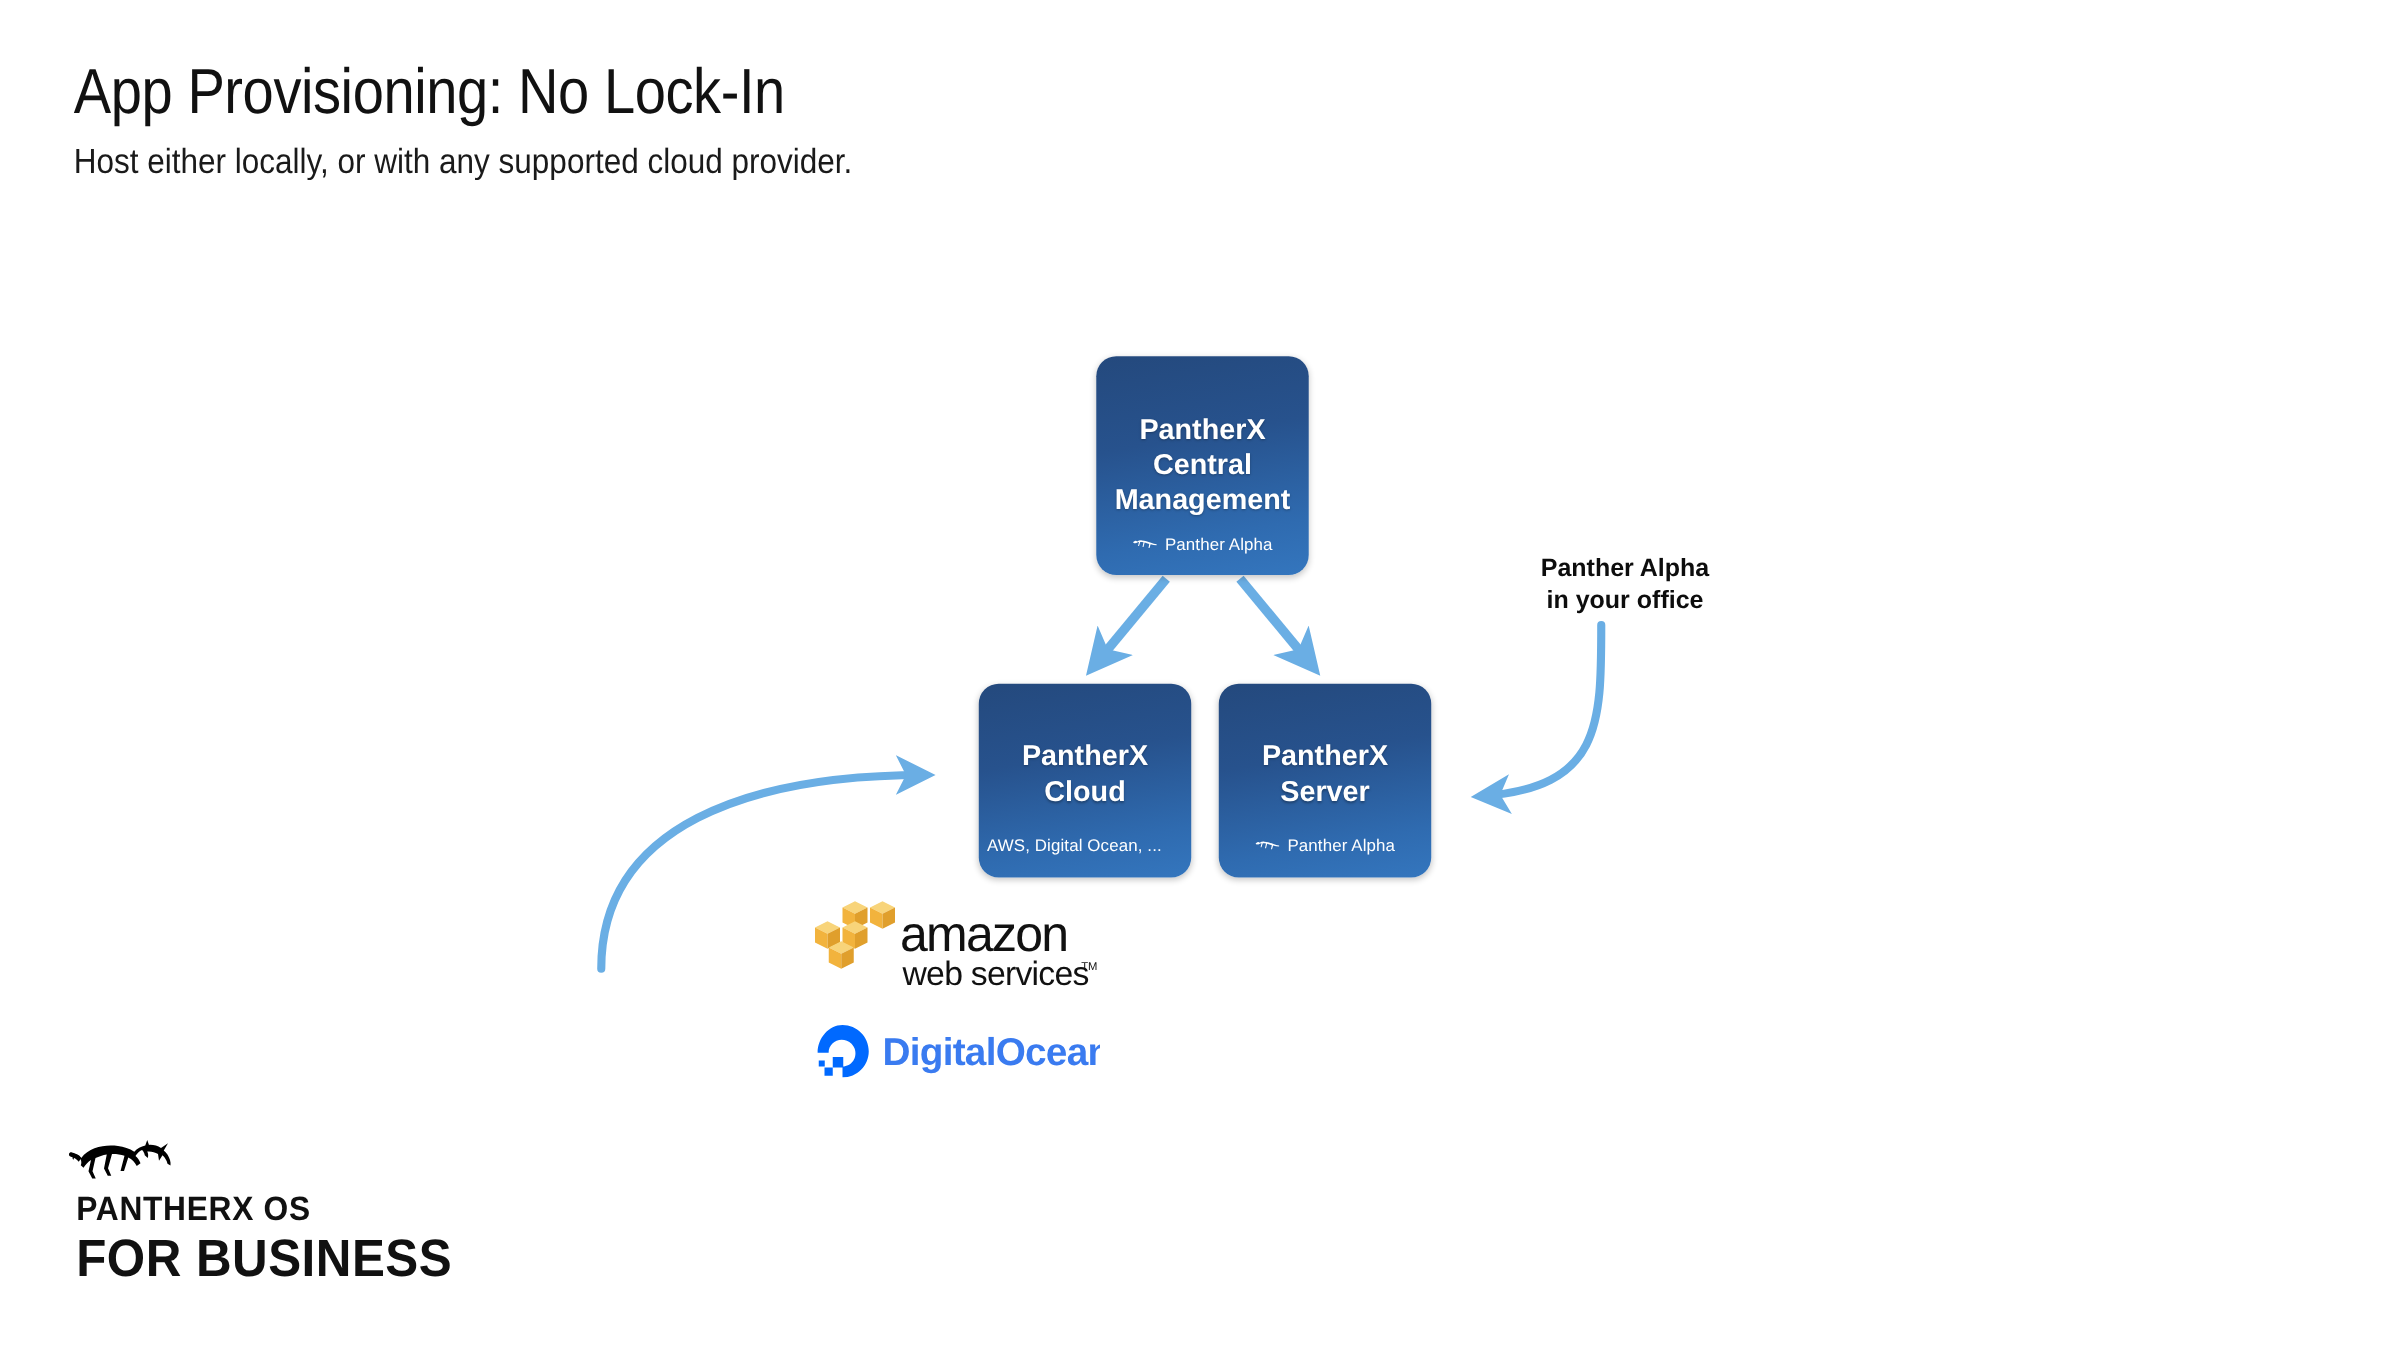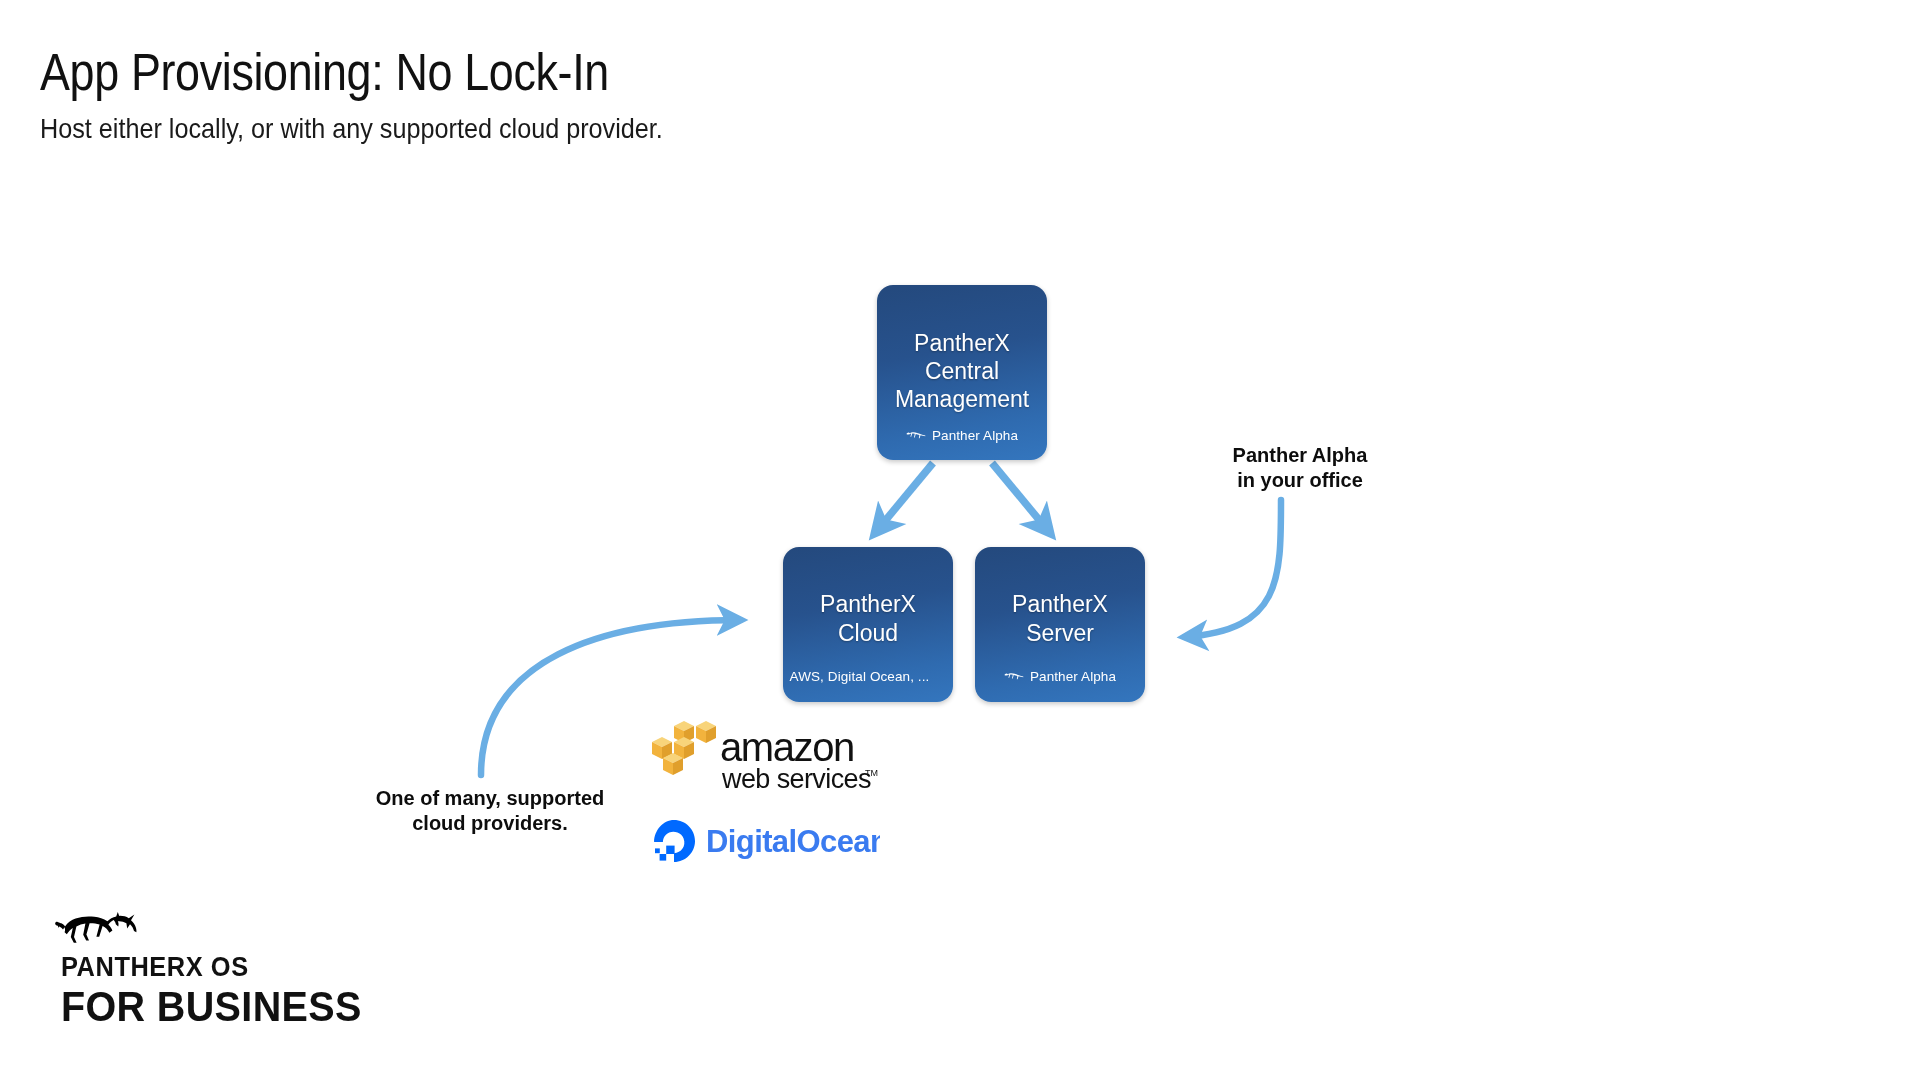--- a/index.html
+++ b/index.html
@@ -13,21 +13,21 @@
     height: 1080px;
     position: relative;
     overflow: hidden;
     font-family: "Liberation Sans", sans-serif;
     color: #000000;
   }
 
   
   #slide-header {
     position: absolute;
-    left: 40px;
+    left: 59px;
     top: 46px;
     width: 1200px;
   }
   #page-title {
     font-family: "Liberation Sans Narrow", "Liberation Sans", sans-serif;
     font-size: 51px;
     font-weight: 400;
     line-height: 1.05;
     letter-spacing: -0.4px;
     color: #111111;
@@ -72,21 +72,21 @@
     background: linear-gradient(170deg, #24497d 0%, #27528d 38%, #2f6bb0 78%, #3476be 100%);
     box-shadow: 0 2px 5px rgba(0,0,0,0.22);
     display: flex;
     flex-direction: column;
     align-items: center;
     color: #ffffff;
     box-sizing: border-box;
   }
   .node-title {
     font-family: "Liberation Sans Narrow", "Liberation Sans", sans-serif;
-    font-weight: normal;
+    font-weight: bold;
     font-size: 23px;
     line-height: 1.22;
     text-align: center;
     color: #ffffff;
     text-shadow: 0 1px 2px rgba(0,0,0,0.30);
     white-space: pre-line;
   }
   .node-footer {
     display: flex;
     align-items: center;
@@ -269,22 +269,20 @@
       <svg class="panther-mini" width="20" height="11" viewBox="0 0 40 22" xmlns="http://www.w3.org/2000/svg">
         <path fill="#ffffff" d="M2.5,6.2 C4.2,4.4 6.4,4.9 7.6,6.3 C9.4,5.0 12.0,4.4 14.8,4.6 C19.6,4.9 24.6,6.4 29.6,8.3 C32.6,9.4 35.6,10.4 38.6,10.8 L38.6,12.4 C35.2,12.3 32.0,11.6 29.0,10.7 L27.2,16.6 L25.6,16.6 L26.8,10.2 C24.2,9.4 21.8,8.6 19.4,8.0 L17.6,15.2 L16.0,15.2 L17.6,7.6 C15.8,7.2 14.0,7.0 12.4,7.0 L10.4,13.4 L8.9,13.4 L10.4,7.2 C9.0,7.4 7.9,7.8 7.0,8.4 C5.8,9.2 4.8,9.2 4.2,8.6 C3.2,9.4 2.0,9.2 1.4,8.4 C0.8,7.6 1.2,7.0 2.5,6.2 Z"></path>
       </svg>
       <span class="node-footer-text">Panther Alpha</span>
     </div>
   </div>
 
   <div class="annotation" id="annotation-office">Panther Alpha
 in your office</div>
 
-  <div class="annotation" id="annotation-providers">One of many, supported
-cloud providers.</div>
 
   <svg id="logo-aws" viewBox="0 0 230 78" xmlns="http://www.w3.org/2000/svg">
     <g>
 
       <g>
         <path d="M24,8 L34,3 L44,8 L34,13 Z" fill="#f8d47a"></path>
         <path d="M24,8 L34,13 L34,25 L24,20 Z" fill="#f2b33d"></path>
         <path d="M44,8 L34,13 L34,25 L44,20 Z" fill="#e09f2c"></path>
       </g>
       <g>

